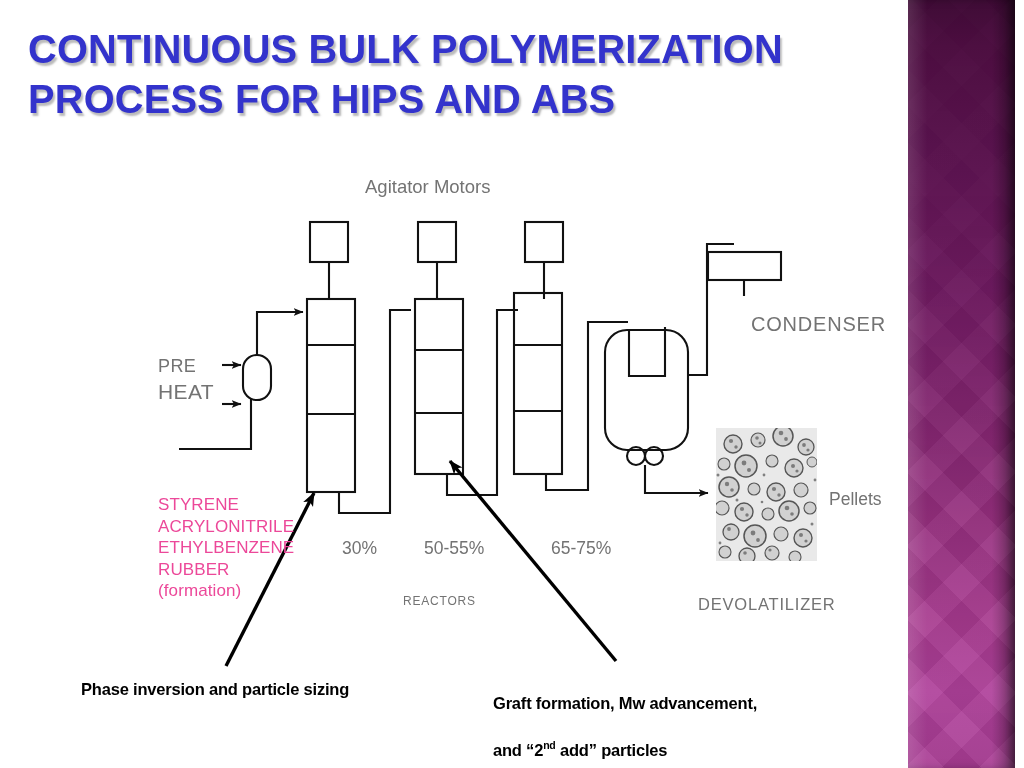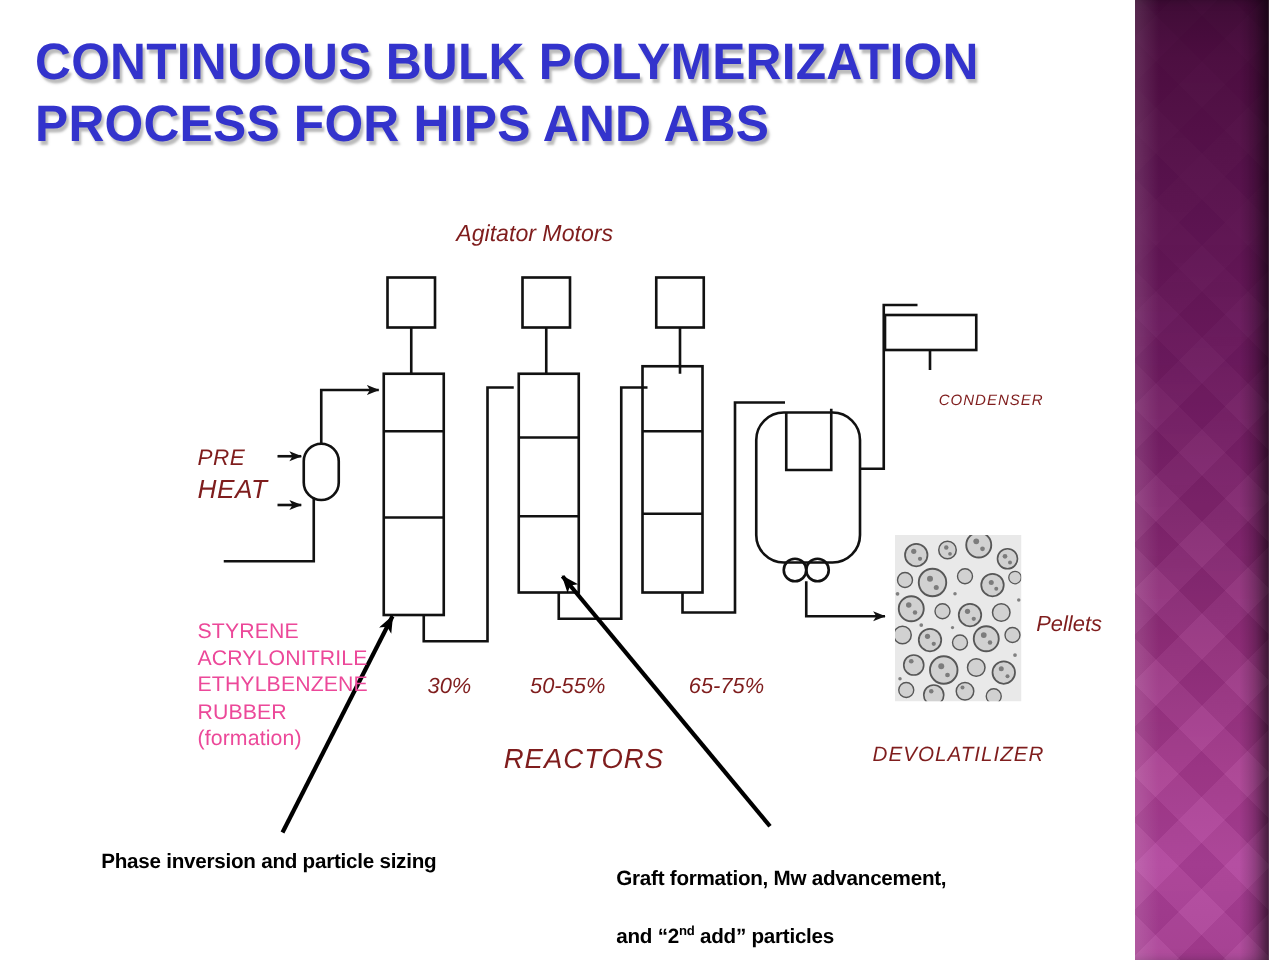--- a/index.html
+++ b/index.html
@@ -78,24 +78,23 @@
 
   
   #diagram {
     position: absolute;
     left: 0; top: 0;
     width: 1024px;
     height: 768px;
   }
   .dlabel {
     position: absolute;
-    color: #7f1d1d;
+    color: #737373;
     font-family: "Liberation Sans", sans-serif;
     white-space: pre;
-    font-style: italic;
   }
   .caption {
     position: absolute;
     color: #000000;
     font-family: "Liberation Sans", sans-serif;
     font-weight: bold;
     font-size: 16.5px;
     line-height: 21px;
     white-space: pre-line;
     letter-spacing: -0.2px;
@@ -285,27 +284,27 @@
         <path d="M226,666 L314,493" marker-end="url(#arrowBig)"></path>
         <path d="M616,661 L450,461" marker-end="url(#arrowBig)"></path>
       </g>
     </svg>
 
     <div class="dlabel" style="left:365px; top:176px; font-size:18.5px;">Agitator Motors</div>
 
     <div class="dlabel" style="left:158px; top:356px; font-size:18px; letter-spacing:0.4px;">PRE</div>
     <div class="dlabel" style="left:158px; top:380px; font-size:21px; letter-spacing:0.4px;">HEAT</div>
 
-    <div class="dlabel" style="left:751px; top:313px; font-size:12px; letter-spacing:0.8px;">CONDENSER</div>
+    <div class="dlabel" style="left:751px; top:313px; font-size:20px; letter-spacing:0.8px;">CONDENSER</div>
 
     <div class="dlabel" style="left:698px; top:595px; font-size:16.5px; letter-spacing:0.8px;">DEVOLATILIZER</div>
 
     <div class="dlabel" style="left:829px; top:489px; font-size:17.5px;">Pellets</div>
 
-    <div class="dlabel" style="left:403px; top:594px; font-size:22px; letter-spacing:0.8px;">REACTORS</div>
+    <div class="dlabel" style="left:403px; top:594px; font-size:12px; letter-spacing:0.8px;">REACTORS</div>
 
     <div style="position:absolute; left:158px; top:494px; font-size:17px; line-height:21.5px; color:#ec4899; letter-spacing:0.1px;">
       <div>STYRENE</div>
       <div>ACRYLONITRILE</div>
       <div>ETHYLBENZENE</div>
       <div>RUBBER</div>
       <div>(formation)</div>
     </div>
 
     <div class="dlabel" style="left:342px; top:538px; font-size:17.5px;">30%</div>

